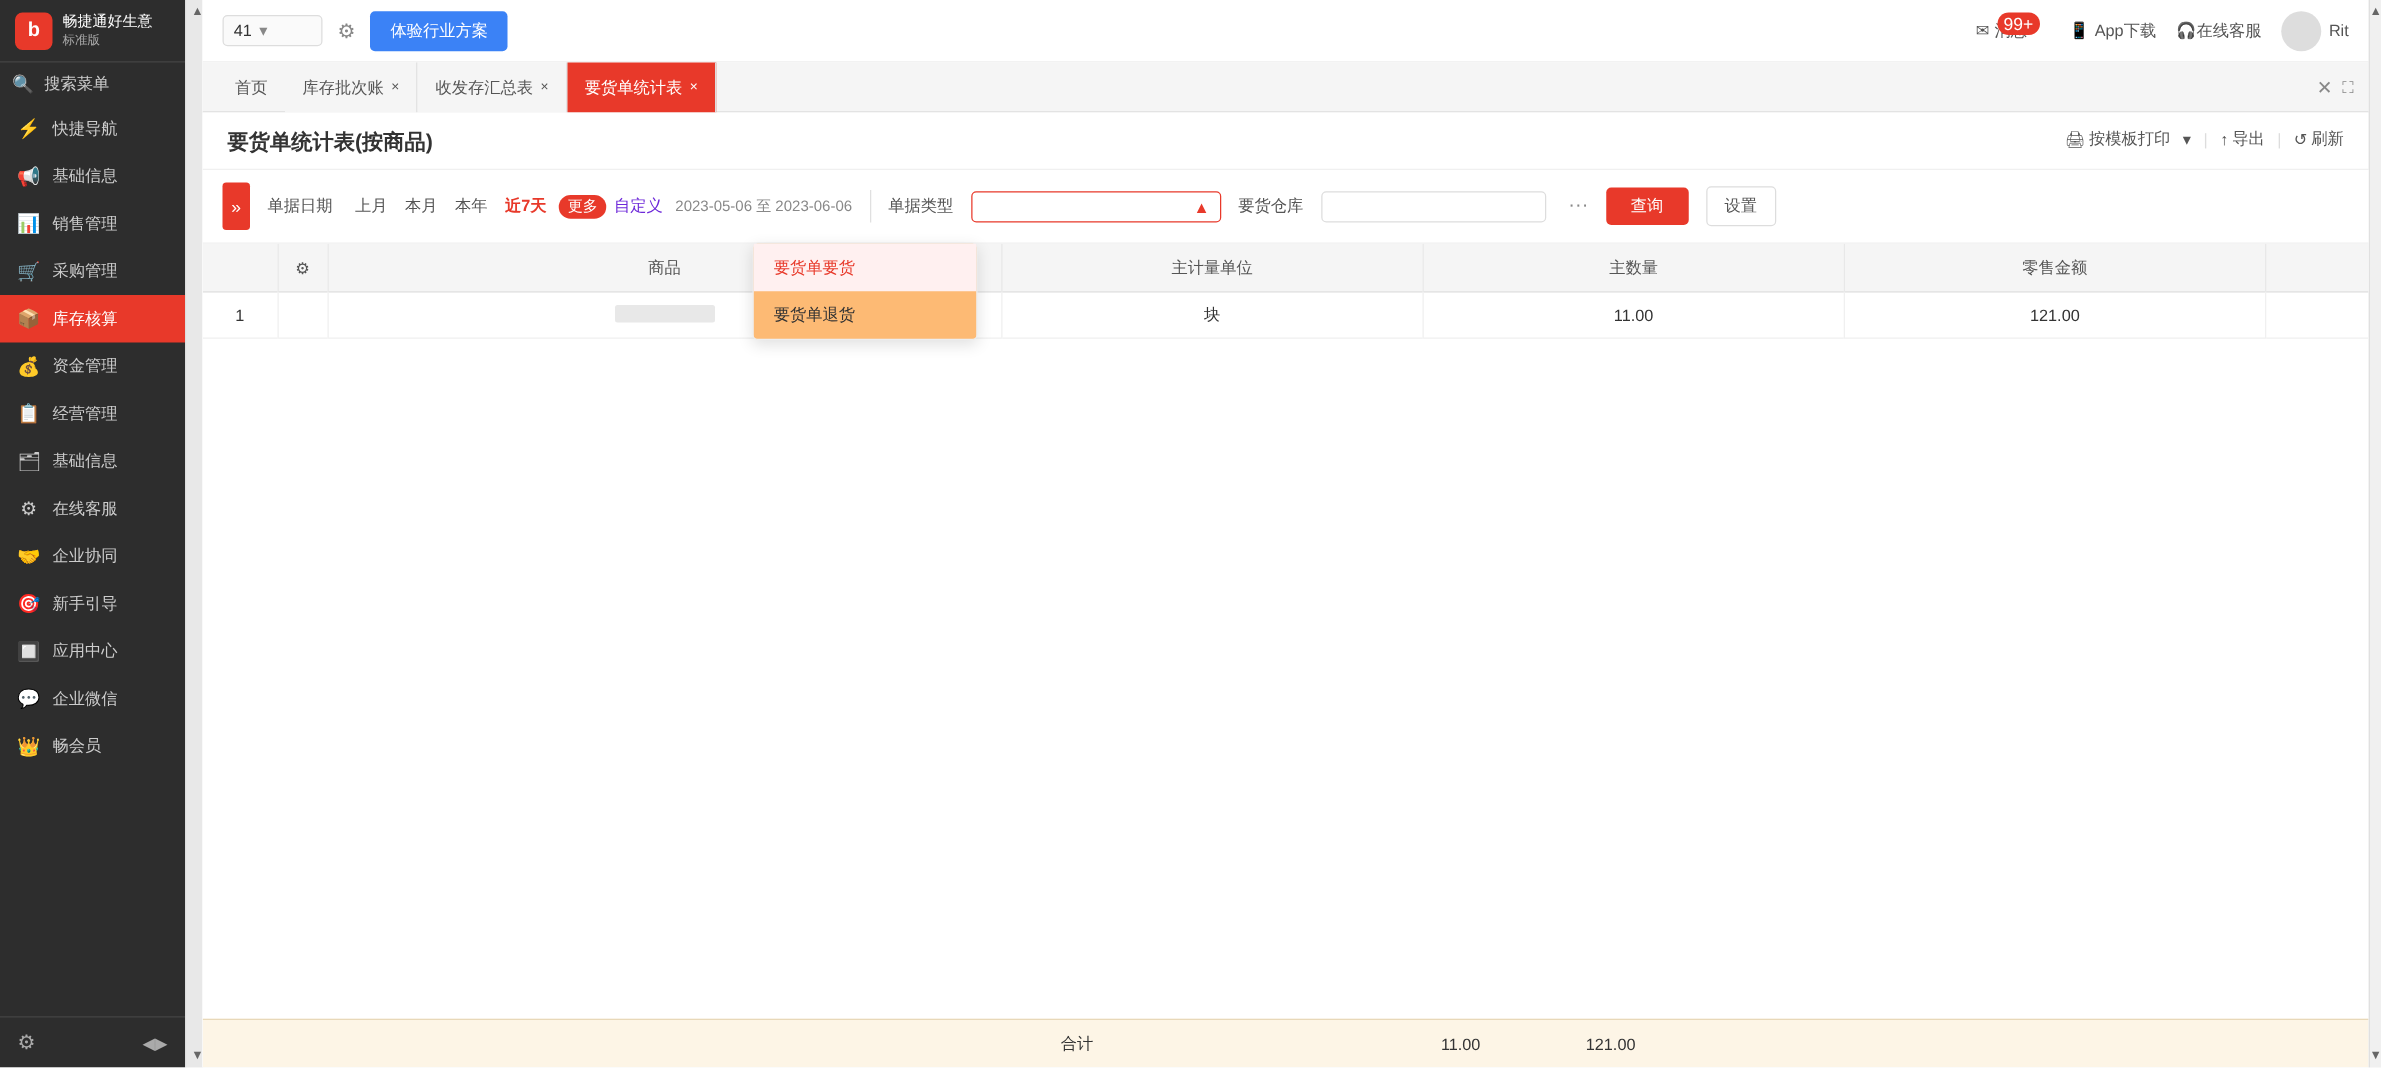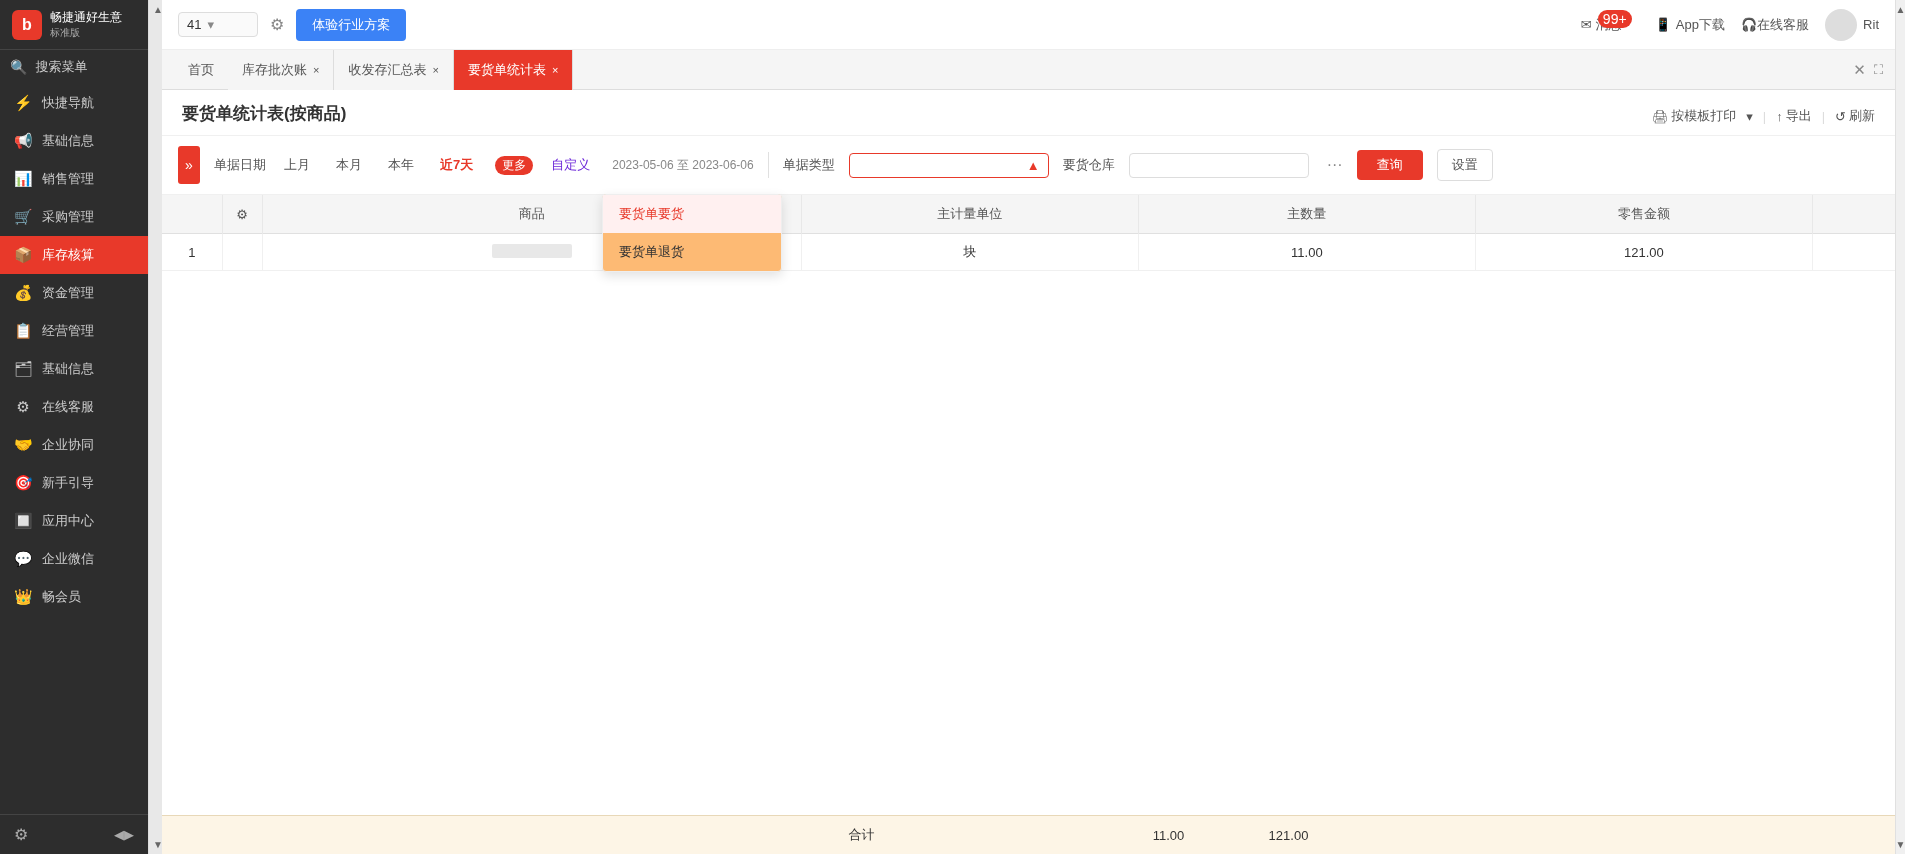--- a/index.html
+++ b/index.html
@@ -183,21 +183,21 @@
       display: flex;
       flex-direction: column;
       overflow: hidden;
       background: #fff;
     }
 
     
     .page-header {
       padding: 12px 20px 10px;
       display: flex;
-      align-items: flex-end;
+      align-items: flex-start;
       justify-content: space-between;
       border-bottom: 1px solid #f0f0f0;
       flex-shrink: 0;
     }
     .page-title { font-size: 17px; font-weight: bold; color: #333; }
     .page-actions { display: flex; align-items: center; gap: 10px; color: #555; font-size: 13px; }
     .page-actions span { cursor: pointer; display: flex; align-items: center; gap: 3px; }
     .page-actions .sep { color: #ddd; }
 
     
@@ -220,21 +220,21 @@
       height: 38px;
       border-radius: 3px;
       cursor: pointer;
       font-size: 14px;
       display: flex;
       align-items: center;
       justify-content: center;
       flex-shrink: 0;
     }
     .filter-label { color: #555; font-size: 13px; white-space: nowrap; }
-    .date-btns { display: flex; align-items: center; gap: 18px; }
+    .date-btns { display: flex; align-items: center; gap: 6px; }
     .date-btn { color: #555; cursor: pointer; font-size: 13px; padding: 2px 4px; }
     .date-btn.active { color: #e8392a; font-weight: bold; }
     .date-btn-more {
       background: #e8392a;
       color: #fff;
       border-radius: 10px;
       padding: 1px 7px;
       font-size: 12px;
       cursor: pointer;
     }

